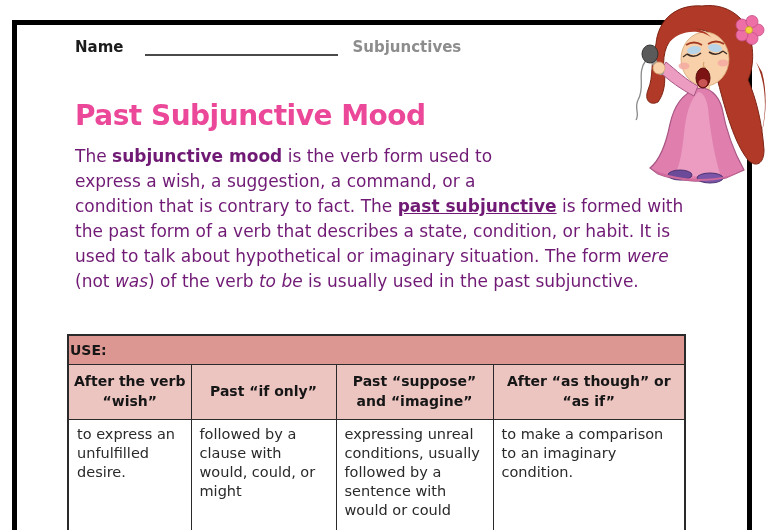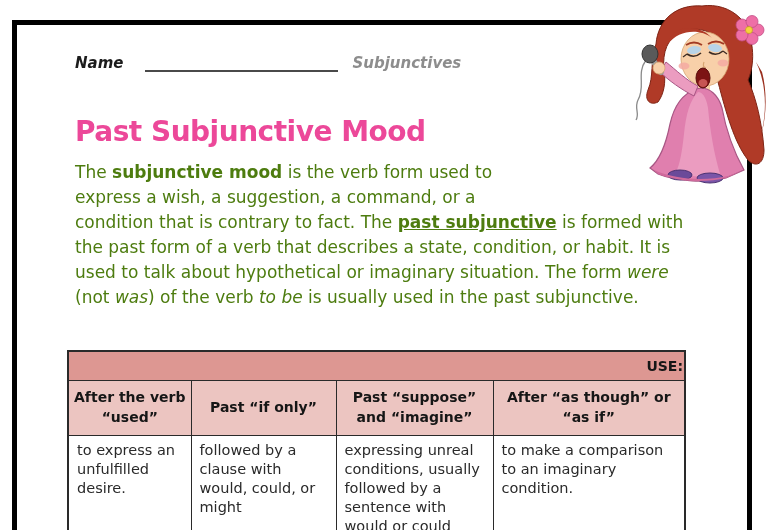--- a/index.html
+++ b/index.html
@@ -10,50 +10,50 @@
   }
   .sheet{position:relative;width:768px;height:530px;}
   .frame{
     position:absolute;left:12px;top:20px;width:730px;height:540px;
     border:5px solid var(--frame-color);background:#ffffff;z-index:1;
   }
   .content{
     position:relative;padding:12px 40px 0 58px;height:100%;box-sizing:border-box;
   }
   
-  .name-row{height:24px;margin-top:16px;white-space:nowrap;font-style:italic;}
+  .name-row{height:24px;margin-top:0;white-space:nowrap;}
   .name-label{font-size:15px;font-weight:bold;color:#1c1c1c;}
   .name-line{
     display:inline-block;width:193px;height:16px;margin-left:22px;
     border-bottom:2px solid #4a4a4a;vertical-align:bottom;
   }
   .topic{font-size:15px;font-weight:bold;color:var(--topic-color);margin-left:14px;}
   
   .float-spacer{float:right;width:150px;height:132px;}
   h1.title{
     margin:40px 0 12px 0;font-size:28px;line-height:1.1;font-weight:800;
     letter-spacing:-0.5px;color:#ec4899;
   }
   p.intro{
-    margin:0;font-size:17px;line-height:25px;color:#4d7c0f;max-width:632px;
+    margin:0;font-size:17px;line-height:25px;color:#701a75;max-width:632px;
   }
   p.intro .b{font-weight:bold;}
   p.intro .i{font-style:italic;}
   p.intro .u{text-decoration:underline;}
   
   table.use-table{
     border-collapse:collapse;margin:40px 0 0 -8px;width:617px;table-layout:fixed;
     border:2px solid var(--table-border);
   }
   table.use-table th,table.use-table td{
     border:1px solid var(--table-border);
   }
   th.use-head{
     background:var(--table-title-row);height:26px;font-size:14px;font-weight:bold;
-    color:#161616;text-align:right;
+    color:#161616;text-align:left;
   }
   tr.col-heads th{
     background:var(--table-header-row);height:50px;font-size:14px;font-weight:bold;
     line-height:1.4;color:#161616;text-align:center;padding:2px 4px;
   }
   tbody td{
     height:104px;vertical-align:top;padding:5px 8px;font-size:14.5px;line-height:19px;
     color:#2a2a2a;background:#ffffff;
   }
   
@@ -81,21 +81,21 @@
           <col style="width:123px">
             <col style="width:145px">
             <col style="width:157px">
             <col style="width:192px">
         </colgroup>
         <thead>
           <tr>
             <th class="use-head" colspan="4">USE:</th>
           </tr>
           <tr class="col-heads">
-            <th>After the verb “used”</th>
+            <th>After the verb “wish”</th>
             <th>Past “if only”</th>
             <th>Past “suppose” and “imagine”</th>
             <th>After “as though” or “as if”</th>
           </tr>
         </thead>
         <tbody>
           <tr>
             <td>to express an unfulfilled desire.</td>
             <td>followed by a clause with would, could, or might</td>
             <td>expressing unreal conditions, usually followed by a sentence with would or could</td>

